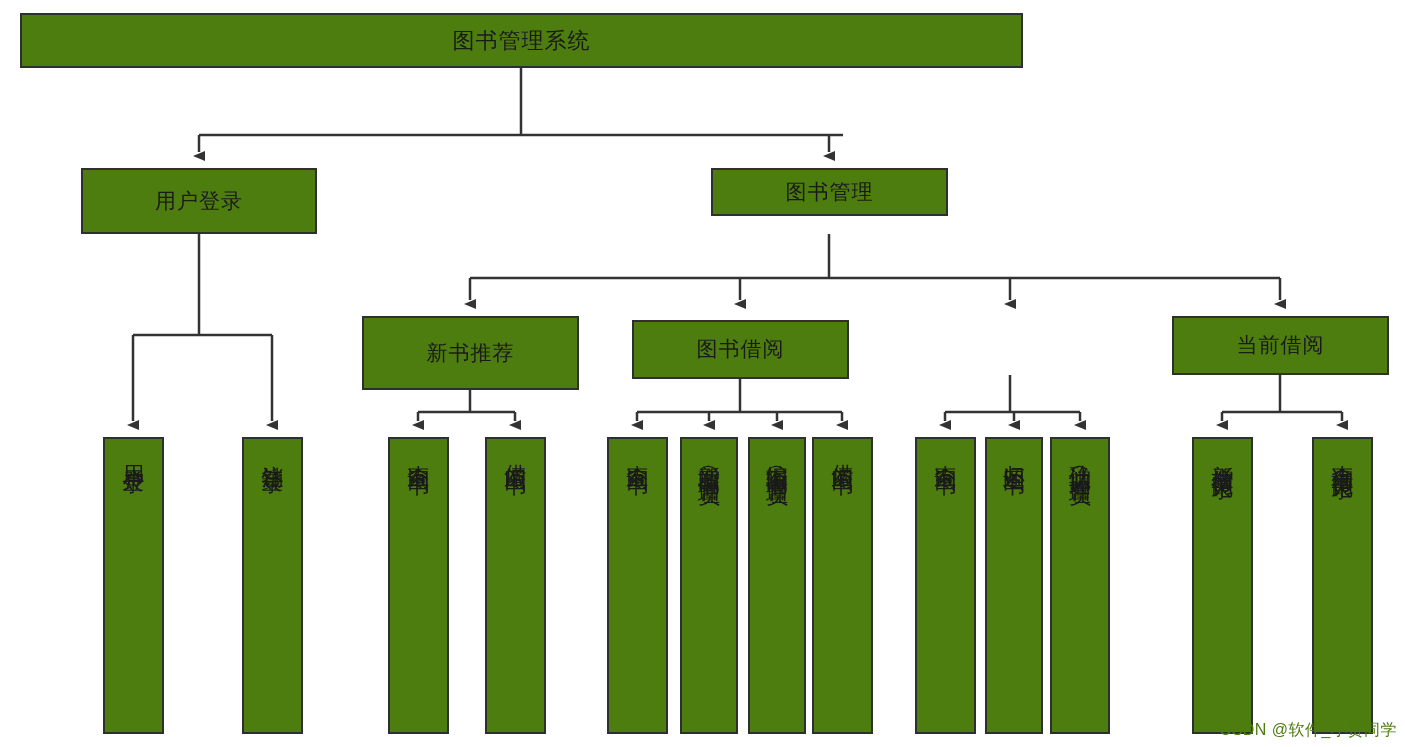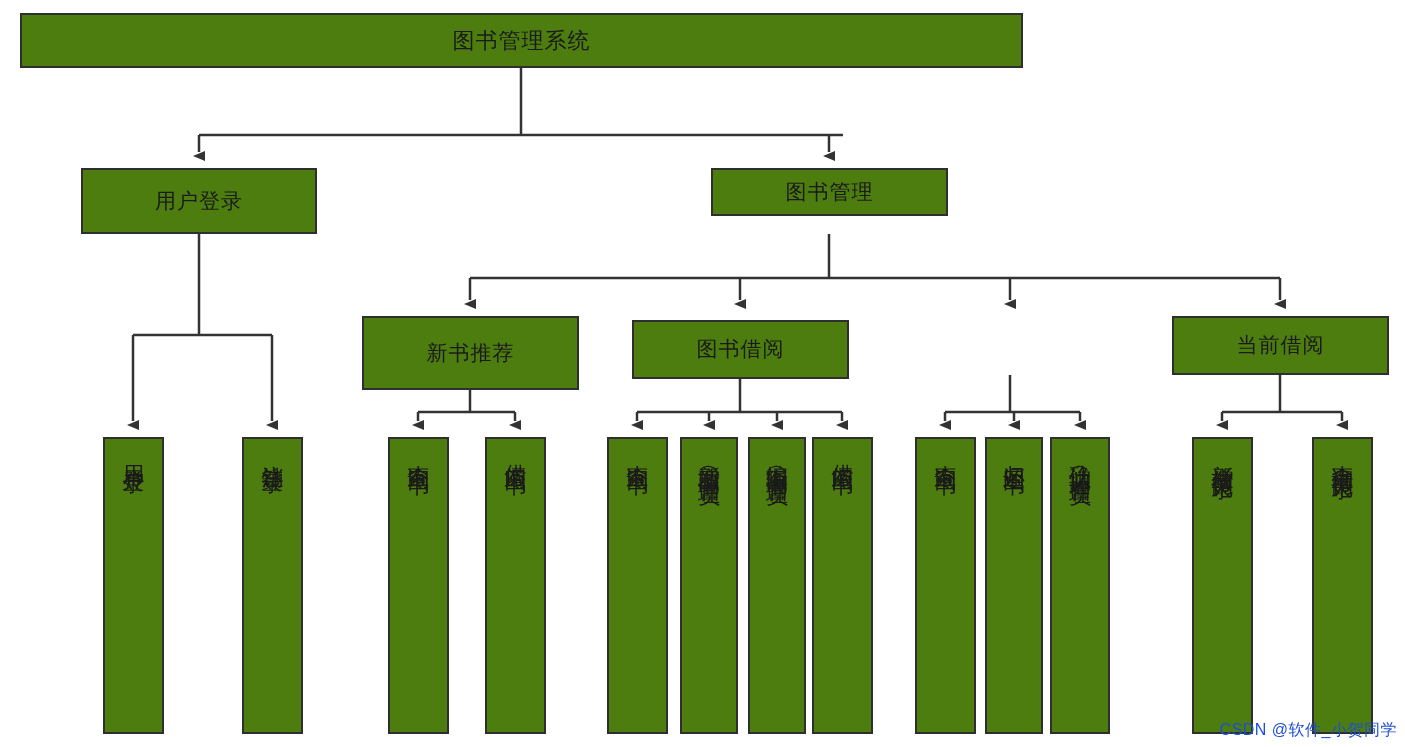--- a/index.html
+++ b/index.html
@@ -59,21 +59,21 @@
     font-size: 22px;
     letter-spacing: 3px;
     line-height: 1;
     white-space: nowrap;
   }
   #watermark {
     position: absolute;
     right: 8px;
     bottom: 6px;
     font-size: 16px;
-    color: #1d4ed8;
+    color: #4d7c0f;
     letter-spacing: 0.5px;
     white-space: nowrap;
     user-select: none;
   }
 </style>
 </head>
 <body>
 
 <div id="canvas">
 

